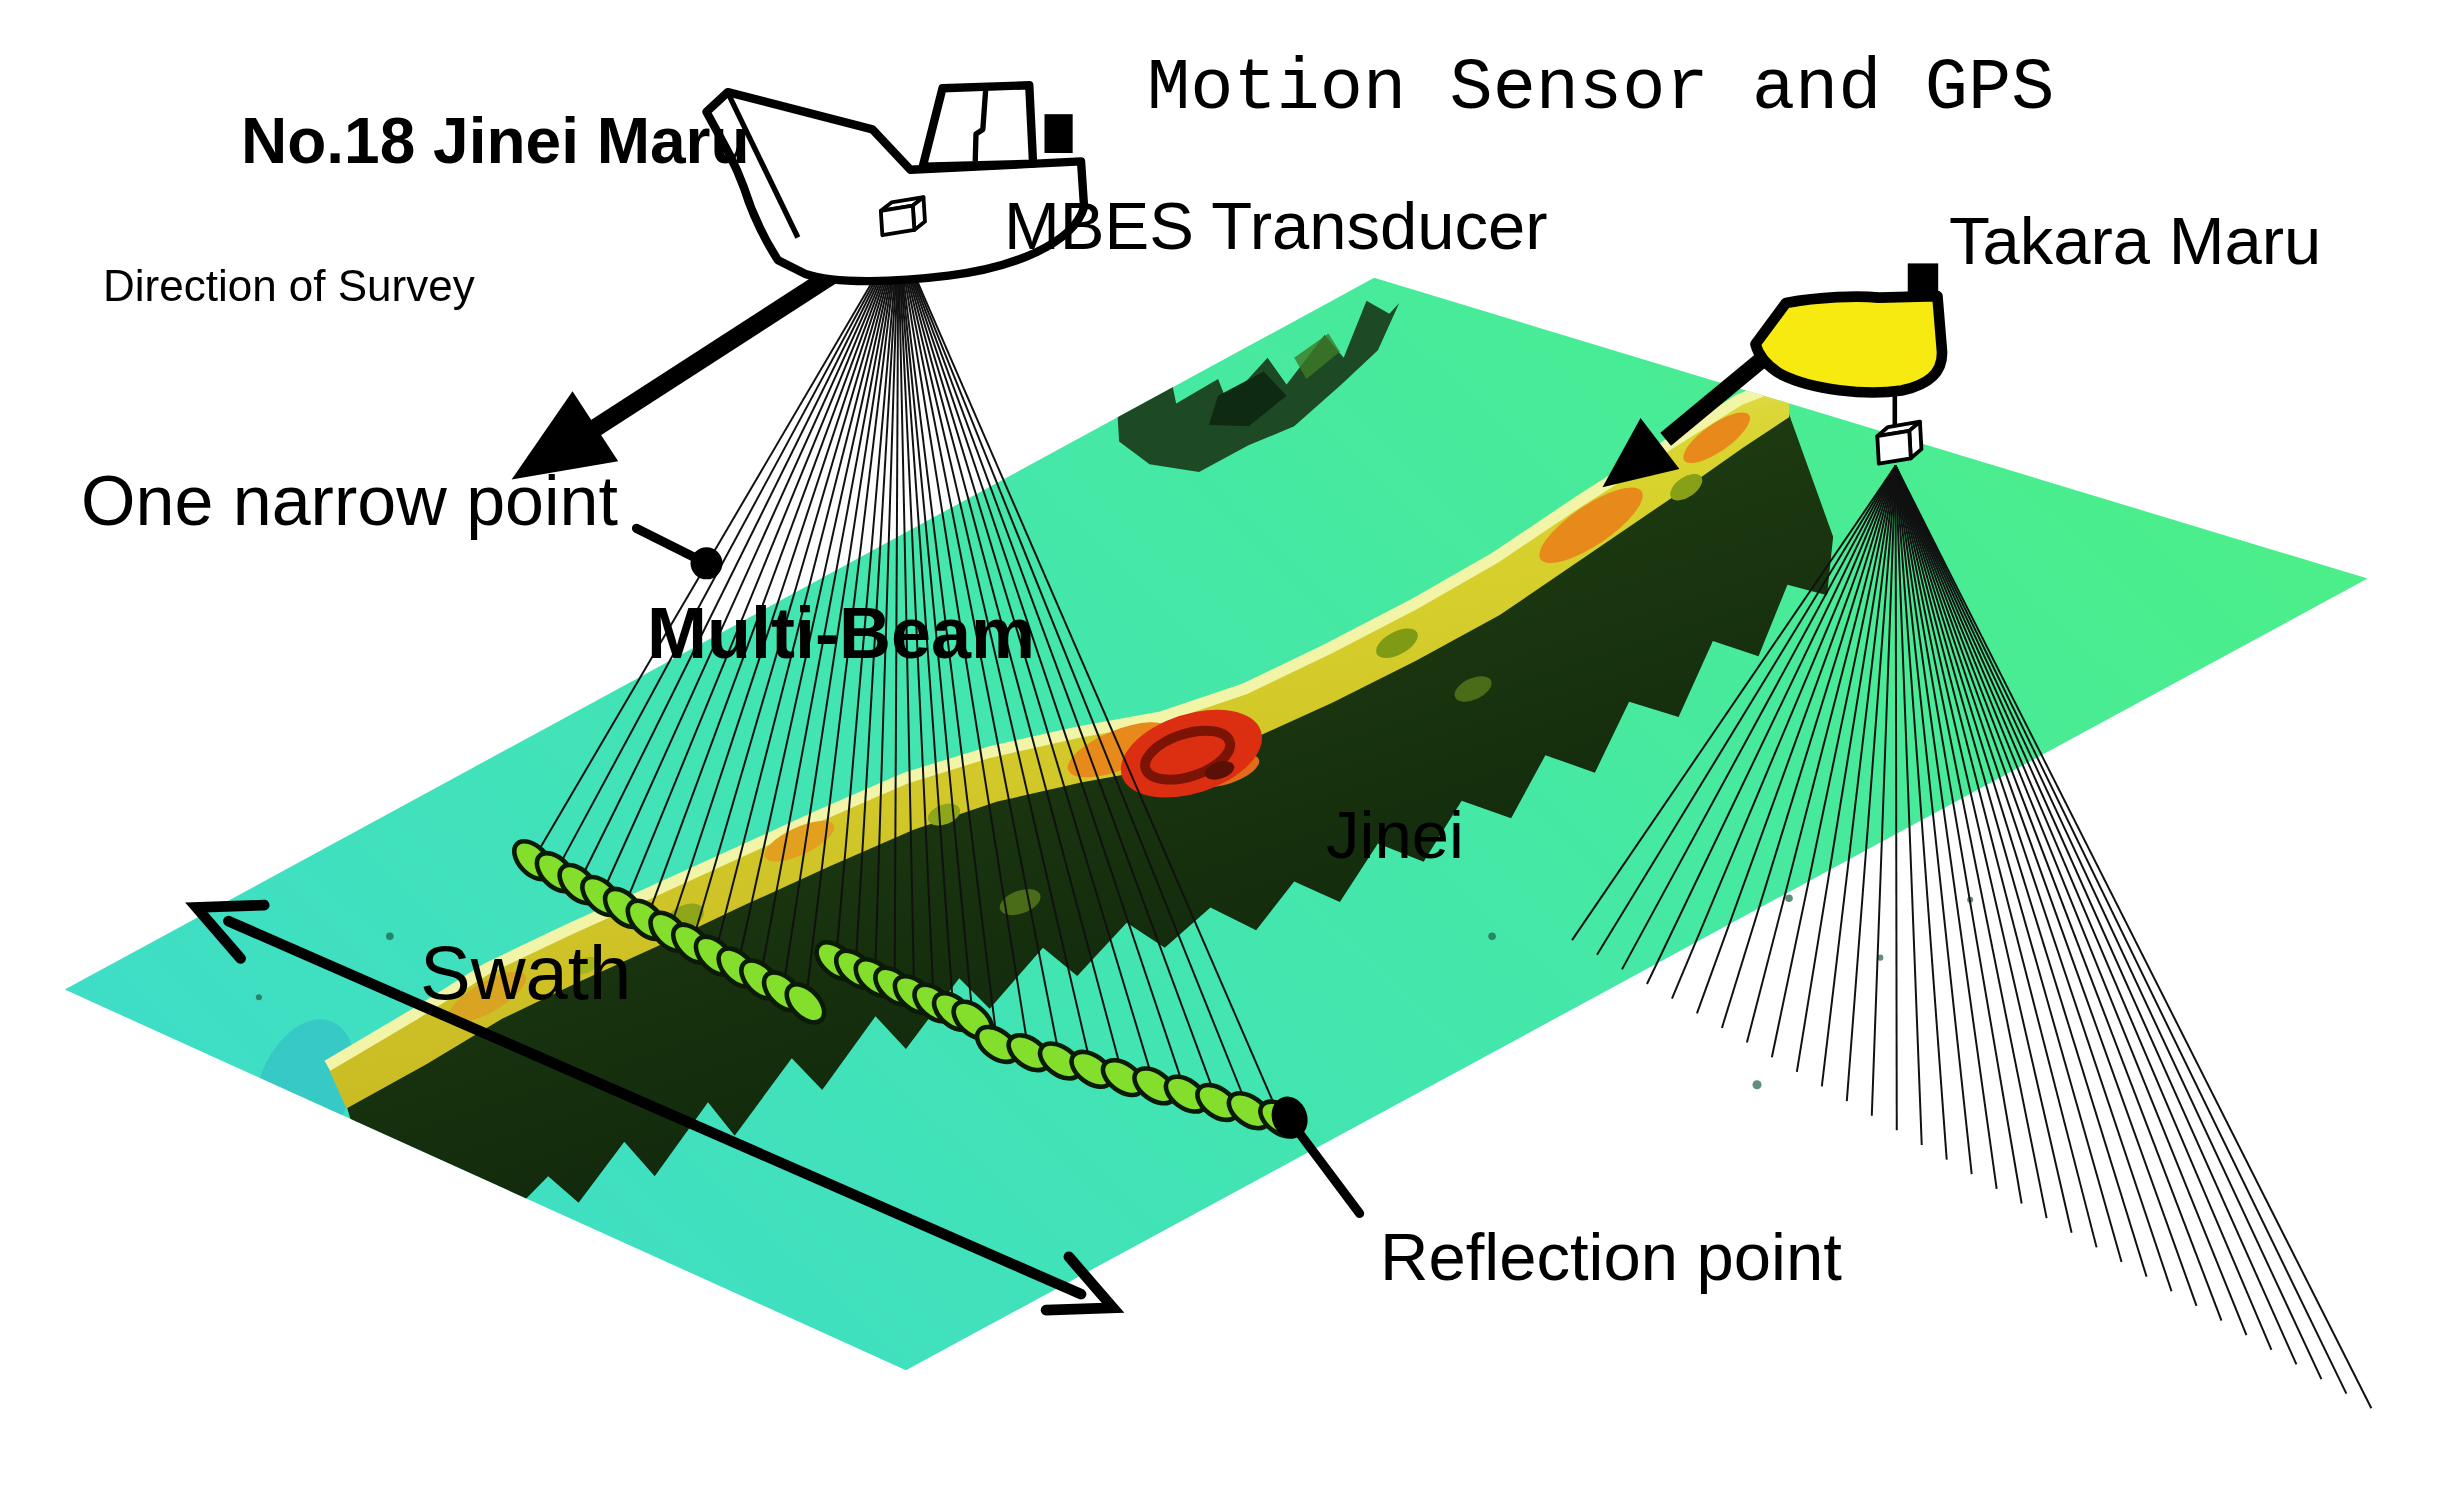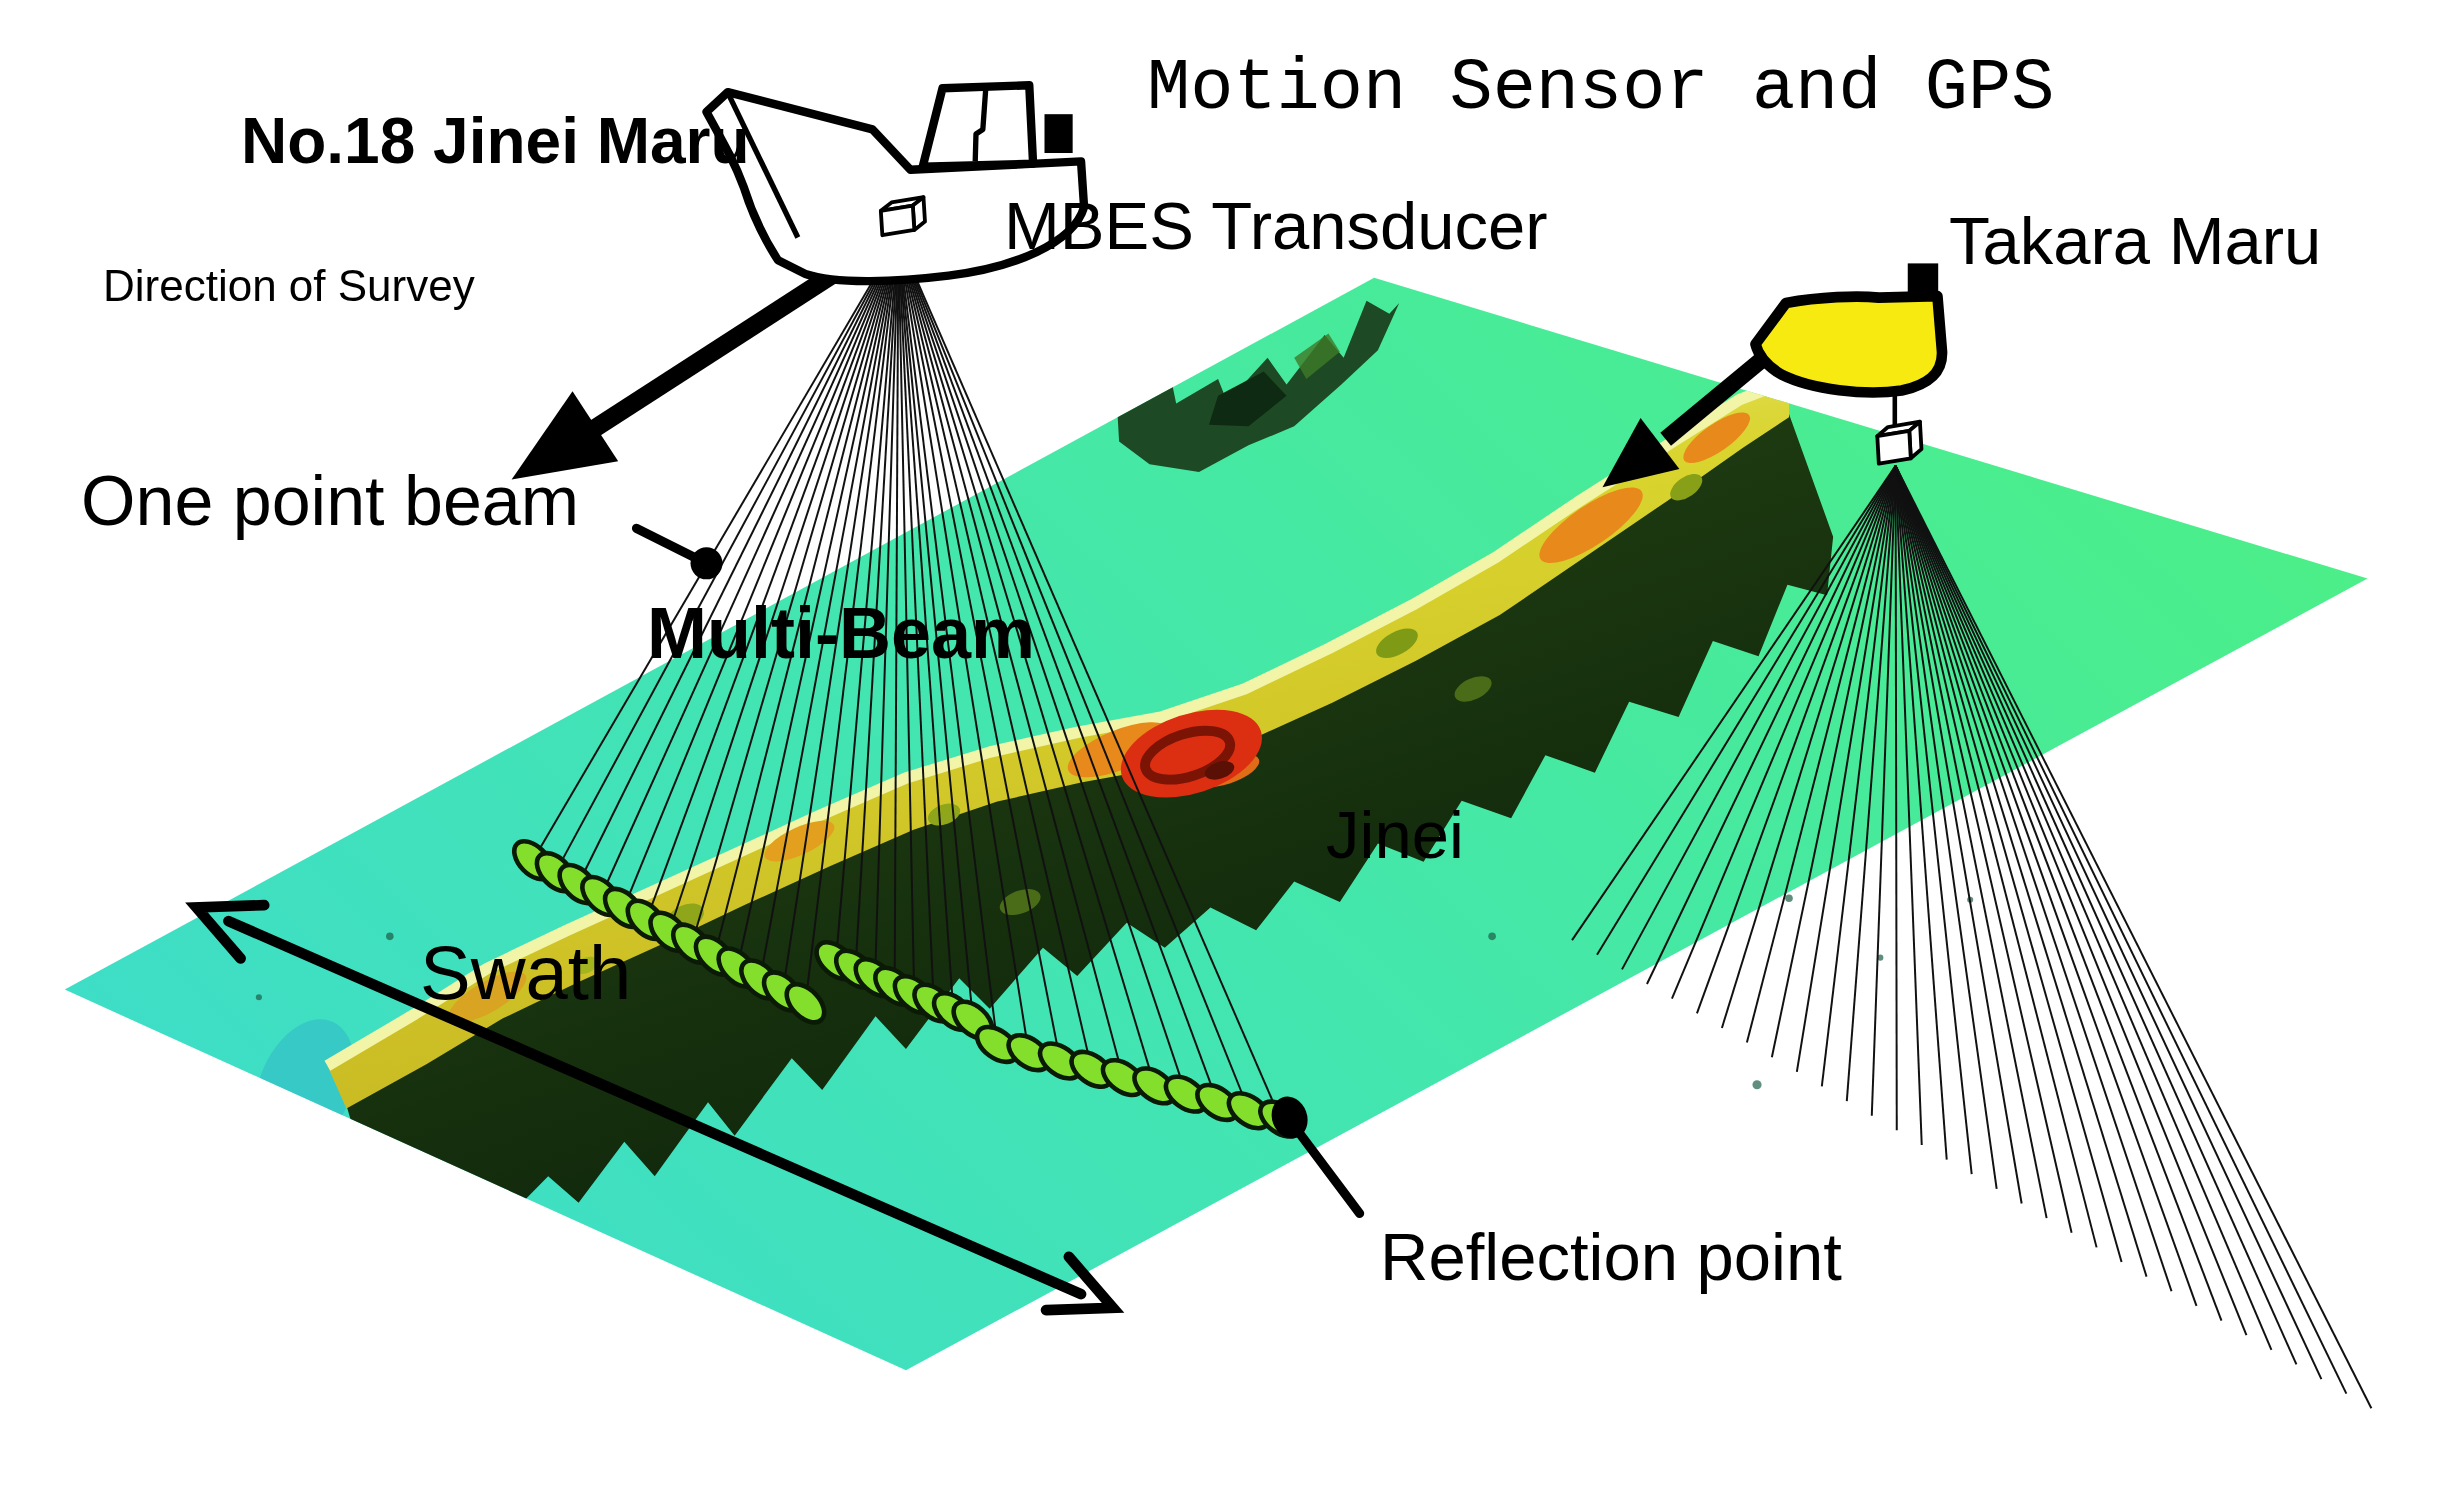--- a/index.html
+++ b/index.html
@@ -270,21 +270,21 @@
 
 <div class="lbl" style="left:103px;top:264px;font-size:44px;">Direction of Survey</div>
 
 <div class="lbl" style="left:1147px;top:53px;font-size:72px;font-family:Liberation Mono, monospace;">Motion Sensor and GPS</div>
 
 <div class="lbl" style="left:1004px;top:192px;font-size:67px;">MBES Transducer</div>
 
 <div class="lbl" style="left:1949px;top:207px;font-size:67px;">Takara Maru</div>
 
 
-<div class="lbl" style="left:81px;top:466px;font-size:70px;">One point beam</div>
+<div class="lbl" style="left:81px;top:466px;font-size:70px;">One narrow point</div>
 
 <div class="lbl b" style="left:647px;top:597px;font-size:72px;">Multi-Beam</div>
 
 <div class="lbl" style="left:1326px;top:801px;font-size:67px;">Jinei</div>
 
 <div class="lbl" style="left:1380px;top:1223px;font-size:67px;">Reflection point</div>
 
 <div class="lbl" style="left:420px;top:935px;font-size:76px;">Swath</div>
 
 </div>

